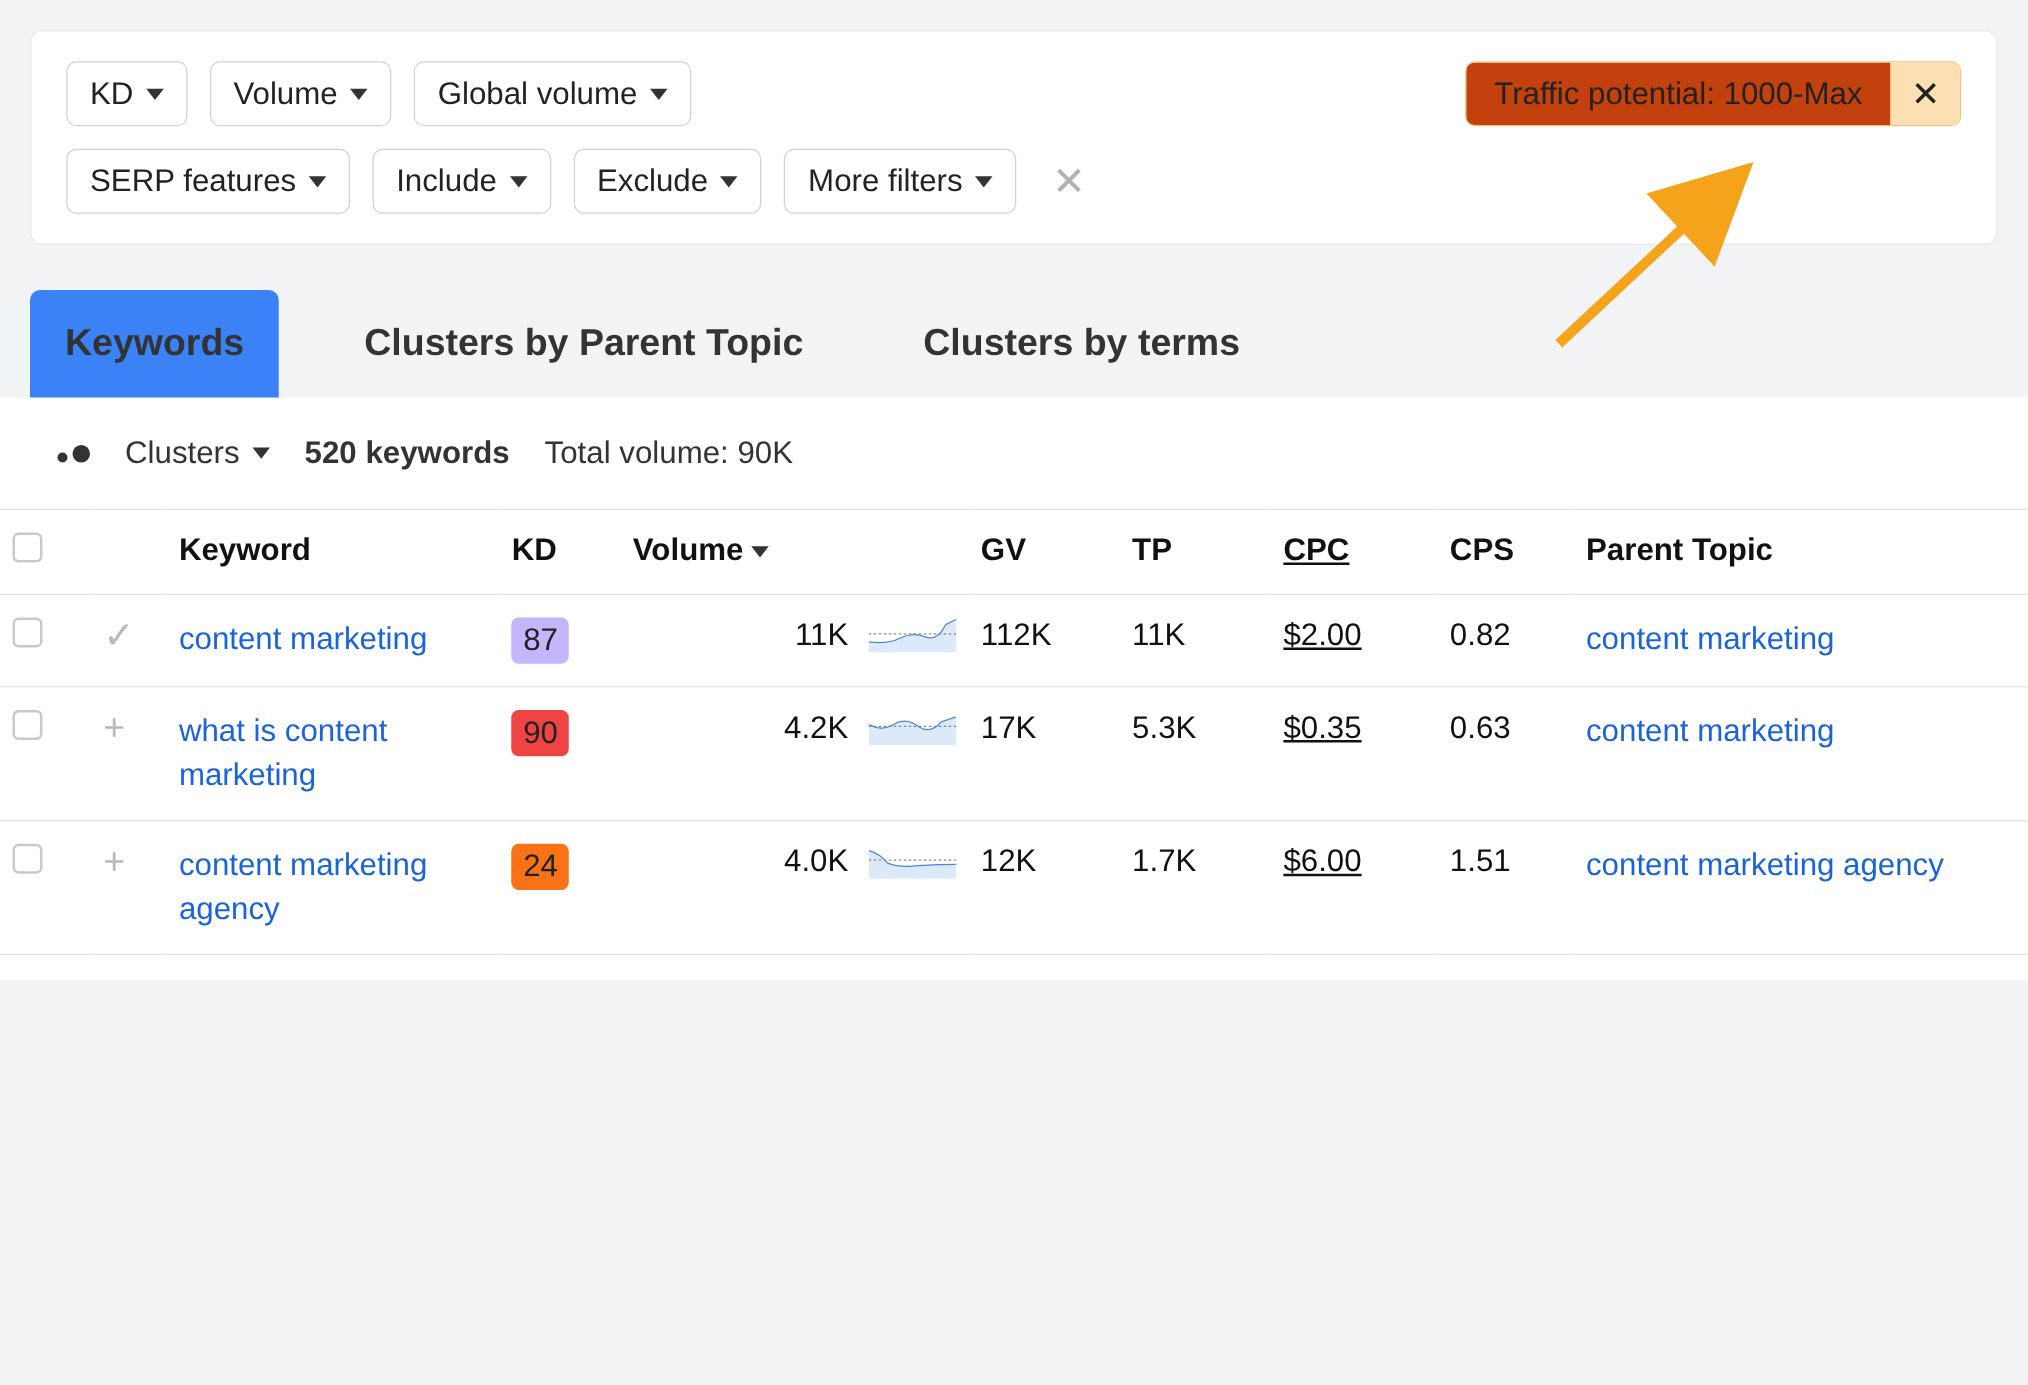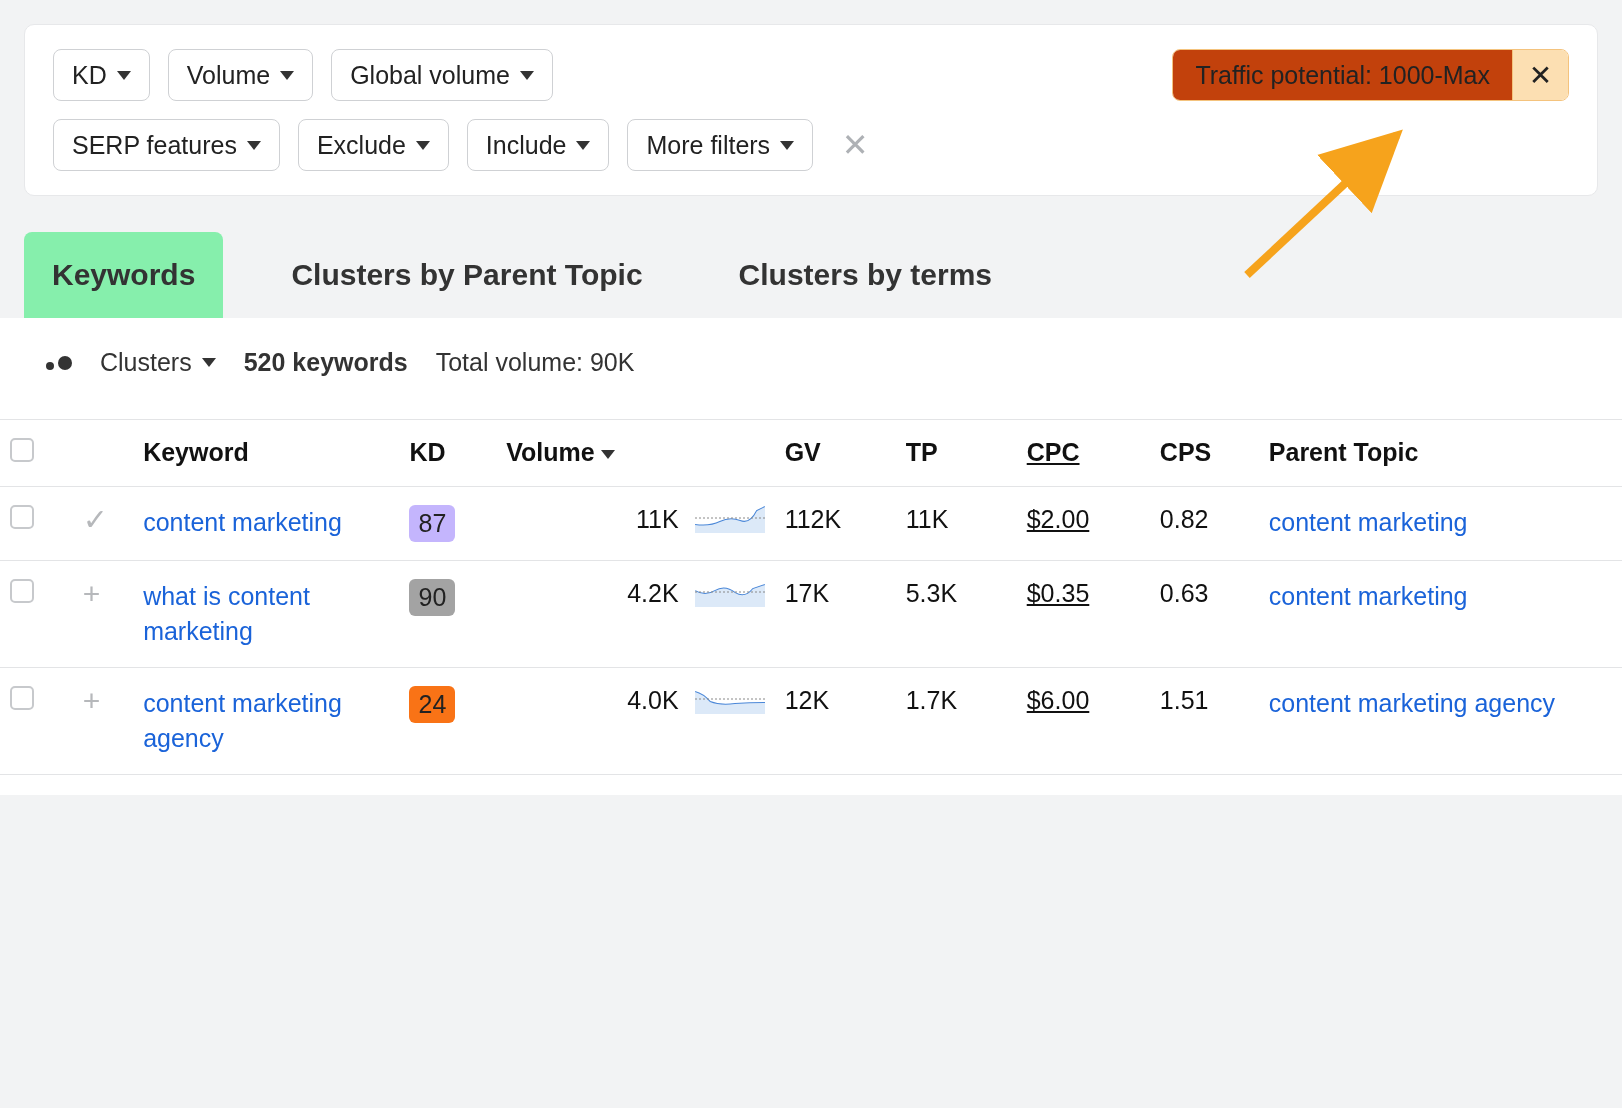--- a/index.html
+++ b/index.html
@@ -85,21 +85,21 @@
   }
   .tab {
     padding: 26px 28px;
     font-size: 30px;
     font-weight: 700;
     color: #333;
     cursor: pointer;
     border-radius: 8px 8px 0 0;
   }
   .tab.inactive { font-weight: 600; color: #333; }
-  .tab.active { background: #86efac; }
+  .tab.active { background: #3b82f6; }
   .results {
     background: #fff;
     padding: 0 0 20px 0;
   }
   .summary-bar {
     display: flex;
     align-items: center;
     gap: 28px;
     padding: 30px 28px 30px 46px;
     color: #333;
@@ -107,21 +107,20 @@
   .cluster-icon { display: inline-flex; gap: 4px; align-items: flex-end; }
   .cluster-icon .dot { background: #333; border-radius: 50%; }
   .d1 { width: 8px; height: 8px; }
   .d2 { width: 14px; height: 14px; }
   .clusters-dd { font-weight: 400; display: flex; align-items: center; gap: 10px; cursor: pointer; }
   .kw-count { font-weight: 700; }
   .total-vol { color: #333; text-align: center; }
   table.kw-table {
     width: 100%;
     border-collapse: collapse;
-    margin-top: 12px;
   }
   table.kw-table th, table.kw-table td {
     padding: 18px 10px;
     text-align: left;
     vertical-align: top;
     border-bottom: 1px solid #e3e4e6;
   }
   table.kw-table thead th {
     font-weight: 700;
     font-size: 25px;
@@ -156,21 +155,21 @@
   .kd-badge {
     display: inline-block;
     min-width: 46px;
     padding: 4px 8px;
     border-radius: 6px;
     text-align: center;
     font-weight: 500;
     color: #222;
   }
   .kd-hard { background: #c4b5fd; }
-  .kd-harder { background: #a3a3a3; }
+  .kd-harder { background: #ef4444; }
   .kd-easy { background: #f97316; }
   .vol-cell { display: flex; align-items: flex-start; justify-content: flex-end; gap: 16px; }
   .spark { width: 70px; height: 28px; flex-shrink: 0; }
   .sort-caret {
     width: 0; height: 0;
     border-left: 7px solid transparent;
     border-right: 7px solid transparent;
     border-top: 9px solid #333;
     display: inline-block;
     margin-left: 6px;
@@ -200,25 +199,25 @@
         <span class="active-chip-label">Traffic potential: 1000-Max</span>
         <span class="active-chip-close">✕</span>
       </div>
     </div>
     <div class="filter-row">
       <button class="filter-btn">
         <span>SERP features</span>
         <span class="caret-down"></span>
       </button>
       <button class="filter-btn">
+        <span>Include</span>
+        <span class="caret-down"></span>
+      </button>
+      <button class="filter-btn">
         <span>Exclude</span>
-        <span class="caret-down"></span>
-      </button>
-      <button class="filter-btn">
-        <span>Include</span>
         <span class="caret-down"></span>
       </button>
       <button class="filter-btn">
         <span>More filters</span>
         <span class="caret-down"></span>
       </button>
       <span class="clear-x">✕</span>
     </div>
 
     <svg class="arrow-annotation" width="200" height="160">

